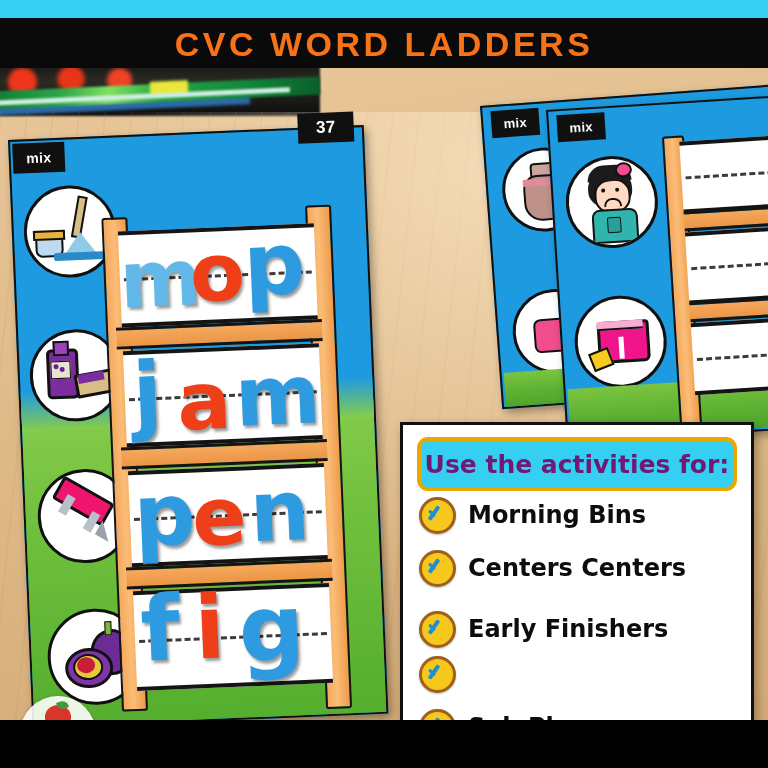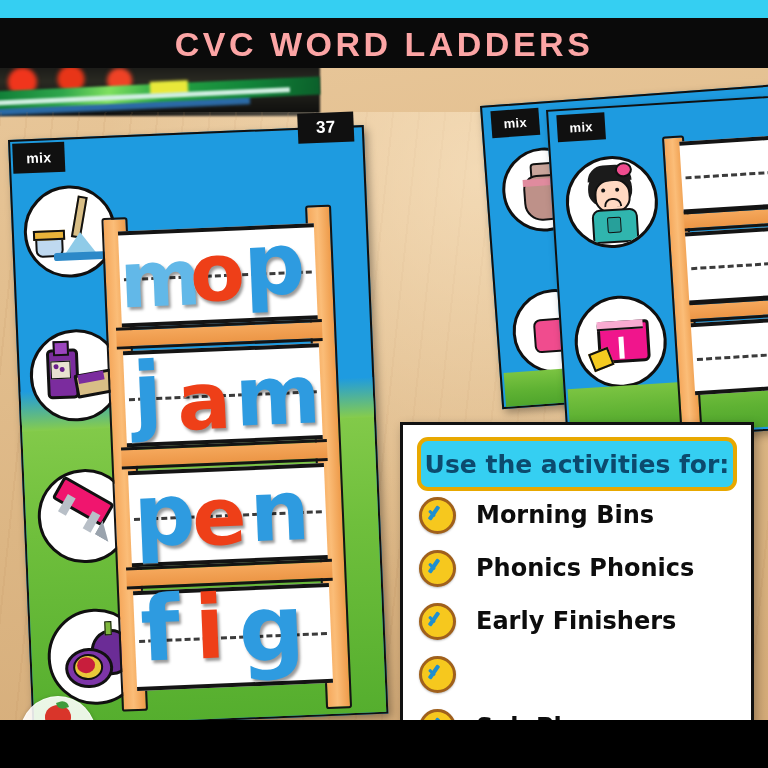--- a/index.html
+++ b/index.html
@@ -3,21 +3,21 @@
 <meta charset="utf-8">
 <style>
   html,body{margin:0;padding:0;background:#000;}
   body{width:768px;height:768px;overflow:hidden;font-family:"Liberation Sans",sans-serif;}
   #stage{position:relative;width:768px;height:768px;overflow:hidden;background:#000;}
 
   
   .top-cyan{position:absolute;left:0;top:0;width:768px;height:18px;background:#35CFF2;}
   .top-black{position:absolute;left:0;top:18px;width:768px;height:52px;background:#0a0a0a;
              display:flex;align-items:center;justify-content:center;}
-  .top-black .ttl{color:#fca5a5;font-weight:bold;font-size:34px;letter-spacing:3.5px;
+  .top-black .ttl{color:#f97316;font-weight:bold;font-size:34px;letter-spacing:3.5px;
                   font-family:"Liberation Sans",sans-serif;white-space:nowrap;}
 
   
   .photo{position:absolute;left:0;top:68px;width:768px;height:652px;overflow:hidden;
          background:linear-gradient(170deg,#e8c79a 0%, #e3bf8f 28%, #dcb684 60%, #d4ab78 100%);}
   
   .shelf{position:absolute;left:-10px;top:-2px;width:330px;height:50px;
          background:linear-gradient(180deg,#1b1b18 0%,#2a2a22 30%,#0d0d0c 100%);filter:blur(1px);}
   .shelf-red{position:absolute;left:-10px;top:-4px;width:180px;height:30px;
              background:radial-gradient(circle at 18% 60%,#f0351c 0 14px,transparent 15px),
@@ -69,22 +69,22 @@
   .blueL{color:#2E9BE0;}
   .ltblueL{color:#62B8E8;}
   .redL{color:#EE3F18;}
 
   
   #infoCard{position:absolute;left:400px;top:354px;width:348px;height:345px;background:#ffffff;
             border:3px solid #111;box-shadow:3px 4px 10px rgba(0,0,0,.3);}
   #infoHeader{position:absolute;left:14px;top:12px;width:312px;height:46px;background:#35CFF2;
               border:4px solid #E8A800;border-radius:11px;display:flex;align-items:center;
               justify-content:center;}
-  #infoHeader span{font-size:25px;font-weight:bold;color:#0c4a6e;font-family:"DejaVu Sans",sans-serif;text-align:center;}
-  .irow{position:absolute;left:16px;width:320px;height:48px;display:flex;align-items:center;gap:20px;}
+  #infoHeader span{font-size:25px;font-weight:bold;color:#701a75;font-family:"DejaVu Sans",sans-serif;text-align:center;}
+  .irow{position:absolute;left:16px;width:320px;height:48px;display:flex;align-items:center;gap:12px;}
   .chk{width:31px;height:31px;flex:0 0 31px;border-radius:50%;background:#F6C81E;
        border:3px solid #A0601C;position:relative;box-shadow:0 1px 2px rgba(0,0,0,.25);}
   .chk:before{content:"";position:absolute;left:6px;top:12px;width:8px;height:3px;background:#1E8FD0;
               transform:rotate(45deg);border-radius:1px;}
   .chk:after{content:"";position:absolute;left:10px;top:5px;width:4px;height:16px;background:#1E8FD0;
              transform:rotate(35deg);border-radius:1px;}
   .ilabel{font-size:24px;font-weight:bold;color:#0d0d0d;font-family:"DejaVu Sans",sans-serif;
           white-space:nowrap;}
 
   
@@ -261,23 +261,23 @@
       <div id="infoHeader">
         <span>Use the activities for:</span>
       </div>
 
       <div class="irow" style="top:66px;">
         <div class="chk"></div>
         <div class="ilabel">Morning Bins</div>
       </div>
       <div class="irow" style="top:119px;">
         <div class="chk"></div>
-        <div class="ilabel">Phonics Phonics</div>
-      </div>
-      <div class="irow" style="top:172px;">
+        <div class="ilabel">Centers Centers</div>
+      </div>
+      <div class="irow" style="top:180px;">
         <div class="chk"></div>
         <div class="ilabel">Early Finishers</div>
       </div>
       <div class="irow" style="top:225px;">
         <div class="chk"></div>
       </div>
       <div class="irow" style="top:278px;">
         <div class="chk"></div>
         <div class="ilabel">Sub Plans</div>
       </div>

